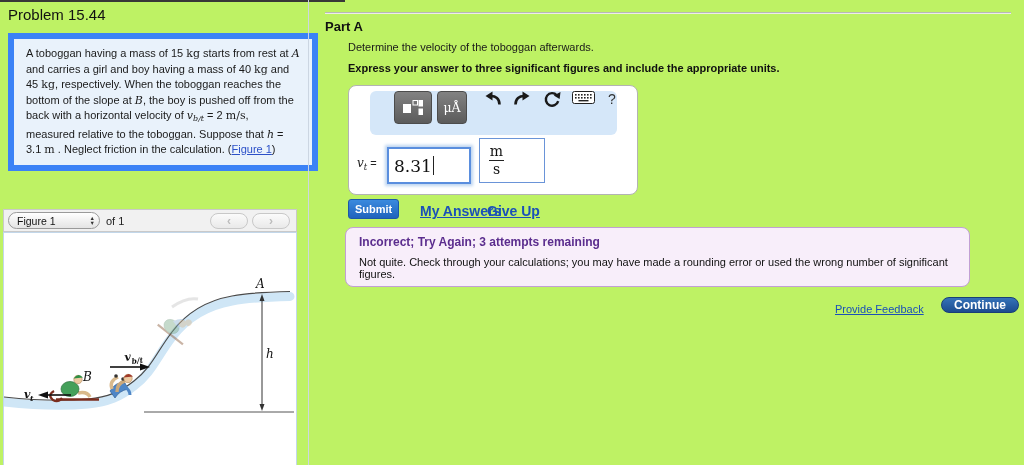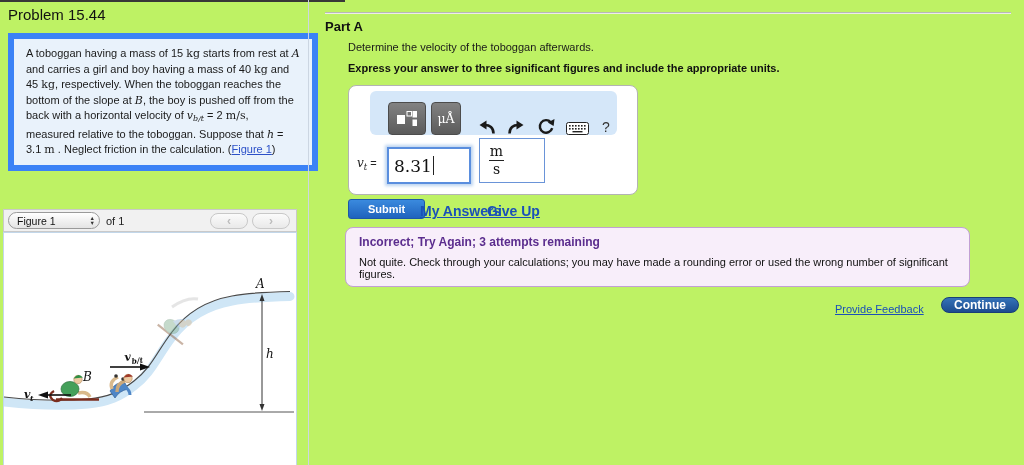--- a/index.html
+++ b/index.html
@@ -40,21 +40,21 @@
 
   
   .hr-line{position:absolute;left:325px;top:12px;width:686px;height:1px;background:#b8b8b8;border-bottom:1px solid #ececec;}
   .part-title{position:absolute;left:325px;top:19px;font-size:13px;font-weight:bold;color:#111;}
   .question{position:absolute;left:348px;top:41px;font-size:11px;color:#1a1a1a;}
   .instruction{position:absolute;left:348px;top:62px;font-size:11px;font-weight:bold;color:#111;}
 
   .answer-box{position:absolute;left:348px;top:85px;width:290px;height:110px;border:1px solid #b3b3b3;
     border-radius:8px;background:#fff;box-sizing:border-box;}
   .eq-toolbar{position:absolute;left:21px;top:5px;width:247px;height:44px;background:var(--toolbar_bg);
-    border-radius:6px;display:flex;align-items:flex-end;padding-left:18px;box-sizing:border-box;}
+    border-radius:6px;display:flex;align-items:flex-start;padding-left:24px;box-sizing:border-box;}
   .tb-btn{width:38px;height:33px;margin-right:5px;background:linear-gradient(#828282,#5b5b5b);
     border:1px solid #4c4c4c;border-radius:4px;display:flex;align-items:center;justify-content:center;
     padding:0;cursor:pointer;}
   .tb-units{width:30px;font-family:"DejaVu Serif",serif;font-size:12.5px;color:#fff;}
   .tb-icon{background:none;border:none;padding:0;margin:0 0 0 11px;display:flex;align-items:center;
     justify-content:center;cursor:pointer;}
   .tb-help{font-size:14px;color:#333;font-family:"Liberation Sans",sans-serif;margin-left:13px;}
 
   .ans-label{position:absolute;left:8px;top:70px;font-size:11px;color:#222;}
   .ans-label i{font-family:"DejaVu Serif",serif;font-style:italic;font-size:12px;}
@@ -62,21 +62,21 @@
   .ans-input{position:absolute;left:38px;top:61px;width:84px;height:37px;border:2px solid var(--input_border);
     box-shadow:0 0 3px 2px #bcd4f0;background:#fff;font-family:"DejaVu Serif",serif;font-size:17px;color:#111;
     display:flex;align-items:center;padding-left:5px;box-sizing:border-box;cursor:text;}
   .caret{width:1px;height:19px;background:#222;margin-left:1px;}
   .units-input{position:absolute;left:130px;top:52px;width:66px;height:45px;border:1px solid #6a94d8;
     background:#fff;box-sizing:border-box;padding:3px 0 0 9px;cursor:text;}
   .fraction{display:inline-flex;flex-direction:column;align-items:center;font-family:"DejaVu Serif",serif;
     font-size:14px;line-height:15px;color:#111;}
   .frac-bar{width:15px;height:1px;background:#222;margin:1px 0;}
 
-  .submit-btn{position:absolute;left:348px;top:199px;height:20px;padding:0 19px;
+  .submit-btn{position:absolute;left:348px;top:199px;height:20px;padding:0 6px;
     background:linear-gradient(#3a8ade,#1f63bd);border:1px solid #1c57a8;border-radius:3px;color:#fff;
     font-weight:bold;font-size:11px;cursor:pointer;font-family:"Liberation Sans",sans-serif;}
   .hlink{position:absolute;top:203px;font-size:14px;font-weight:bold;color:var(--link_blue);
     text-decoration:underline;cursor:pointer;}
   .hlink.ma{left:420px;}
   .hlink.gu{left:487px;}
 
   .feedback-box{position:absolute;left:345px;top:227px;width:625px;height:60px;background:var(--feedback_bg);
     border:1px solid var(--feedback_border);border-radius:8px;box-sizing:border-box;}
   .fb-title{position:absolute;left:13px;top:7px;font-size:12px;font-weight:bold;color:var(--incorrect_purple);}

